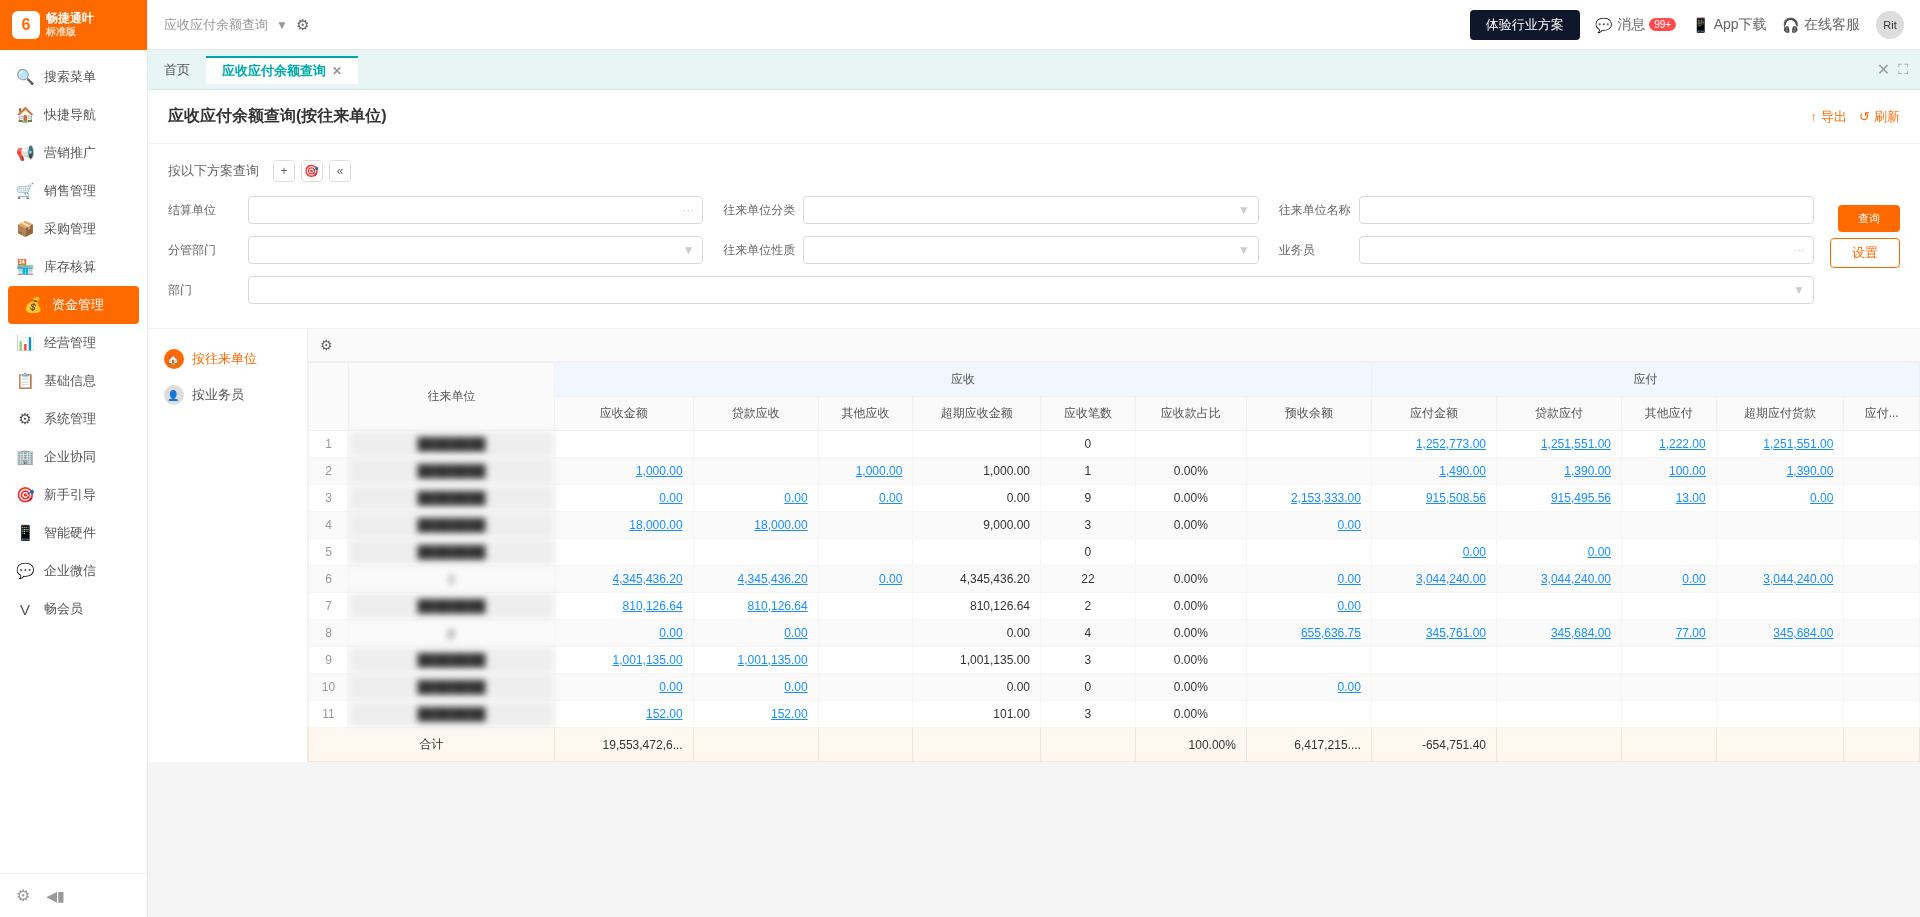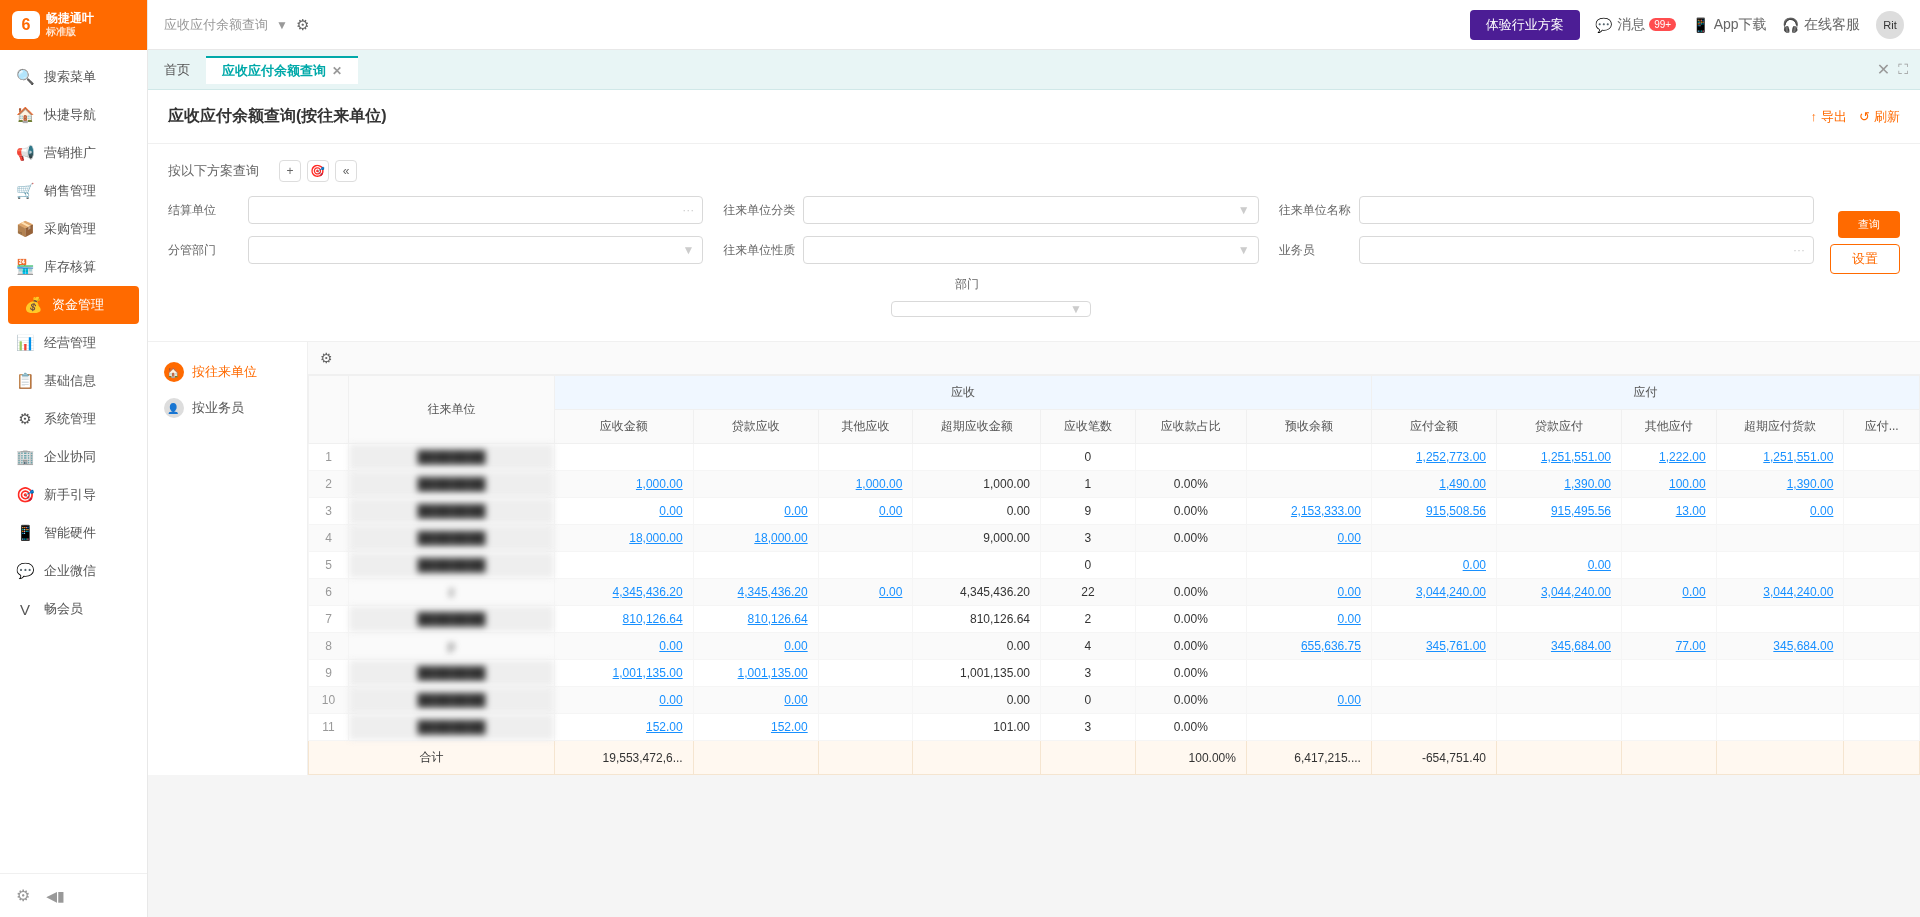--- a/index.html
+++ b/index.html
@@ -36,21 +36,21 @@
 
     
     .header {
       position: fixed; left: 148px; top: 0; right: 0; height: 50px;
       background: #fff; border-bottom: 1px solid #e8e8e8;
       display: flex; align-items: center; padding: 0 16px; gap: 12px; z-index: 100;
     }
     .header-nav { display: flex; align-items: center; gap: 8px; flex: 1; }
     .header-actions { display: flex; align-items: center; gap: 16px; }
     .header-btn-trial {
-      background: #4c1d95; color: #fff; border: none; padding: 6px 16px;
+      background: #0f172a; color: #fff; border: none; padding: 6px 16px;
       border-radius: 4px; cursor: pointer; font-size: 13px;
     }
     .header-icon { color: #666; font-size: 14px; cursor: pointer; display: flex; align-items: center; gap: 4px; }
     .badge {
       background: #ff4d4f; color: #fff; border-radius: 10px; font-size: 10px;
       padding: 1px 5px; min-width: 18px; text-align: center;
     }
     .header-avatar {
       width: 28px; height: 28px; background: #ddd; border-radius: 50%;
       display: flex; align-items: center; justify-content: center; font-size: 11px;
@@ -82,21 +82,21 @@
       background: #fff; padding: 16px 20px; display: flex; align-items: center;
       justify-content: space-between; border-bottom: 1px solid #f0f0f0;
     }
     .page-title { font-size: 16px; font-weight: bold; color: #333; }
     .page-actions { display: flex; gap: 12px; align-items: center; color: #ff6a00; font-size: 13px; cursor: pointer; }
 
     
     .filter-area {
       background: #fff; padding: 16px 20px; border-bottom: 1px solid #f0f0f0;
     }
-    .filter-header { display: flex; align-items: center; gap: 20px; margin-bottom: 14px; }
+    .filter-header { display: flex; align-items: center; gap: 14px; margin-bottom: 14px; }
     .filter-label { color: #666; font-size: 13px; }
     .filter-actions { display: flex; gap: 6px; }
     .filter-btn {
       width: 22px; height: 22px; border: 1px solid #ddd; border-radius: 4px;
       display: flex; align-items: center; justify-content: center; cursor: pointer;
       color: #666; font-size: 12px; background: #fff;
     }
     .filter-grid { display: grid; grid-template-columns: 1fr 1fr 1fr; gap: 12px 20px; margin-bottom: 12px; }
     .filter-row { display: flex; align-items: center; gap: 8px; }
     .filter-field-label { color: #666; font-size: 12px; white-space: nowrap; min-width: 72px; }
@@ -360,21 +360,21 @@
           </div>
           <div class="filter-row">
             <span class="filter-field-label">业务员</span>
             <div class="filter-input">
               <span></span>
               <span class="filter-input-dots">···</span>
             </div>
           </div>
         </div>
 
-        <div style="display:flex;align-items:center;gap:8px;margin-bottom:8px;flex-direction:column;">
+        <div style="display:flex;align-items:center;gap:8px;margin-bottom:8px;">
           <span class="filter-field-label" style="min-width:72px;">部门</span>
           <div class="filter-input" style="width:200px;">
             <span></span>
             <span style="color:#ccc;">▼</span>
           </div>
         </div>
       </div>
       <div class="filter-right-btns">
         <button class="query-btn">查询</button>
         <button class="set-btn">设置</button>

